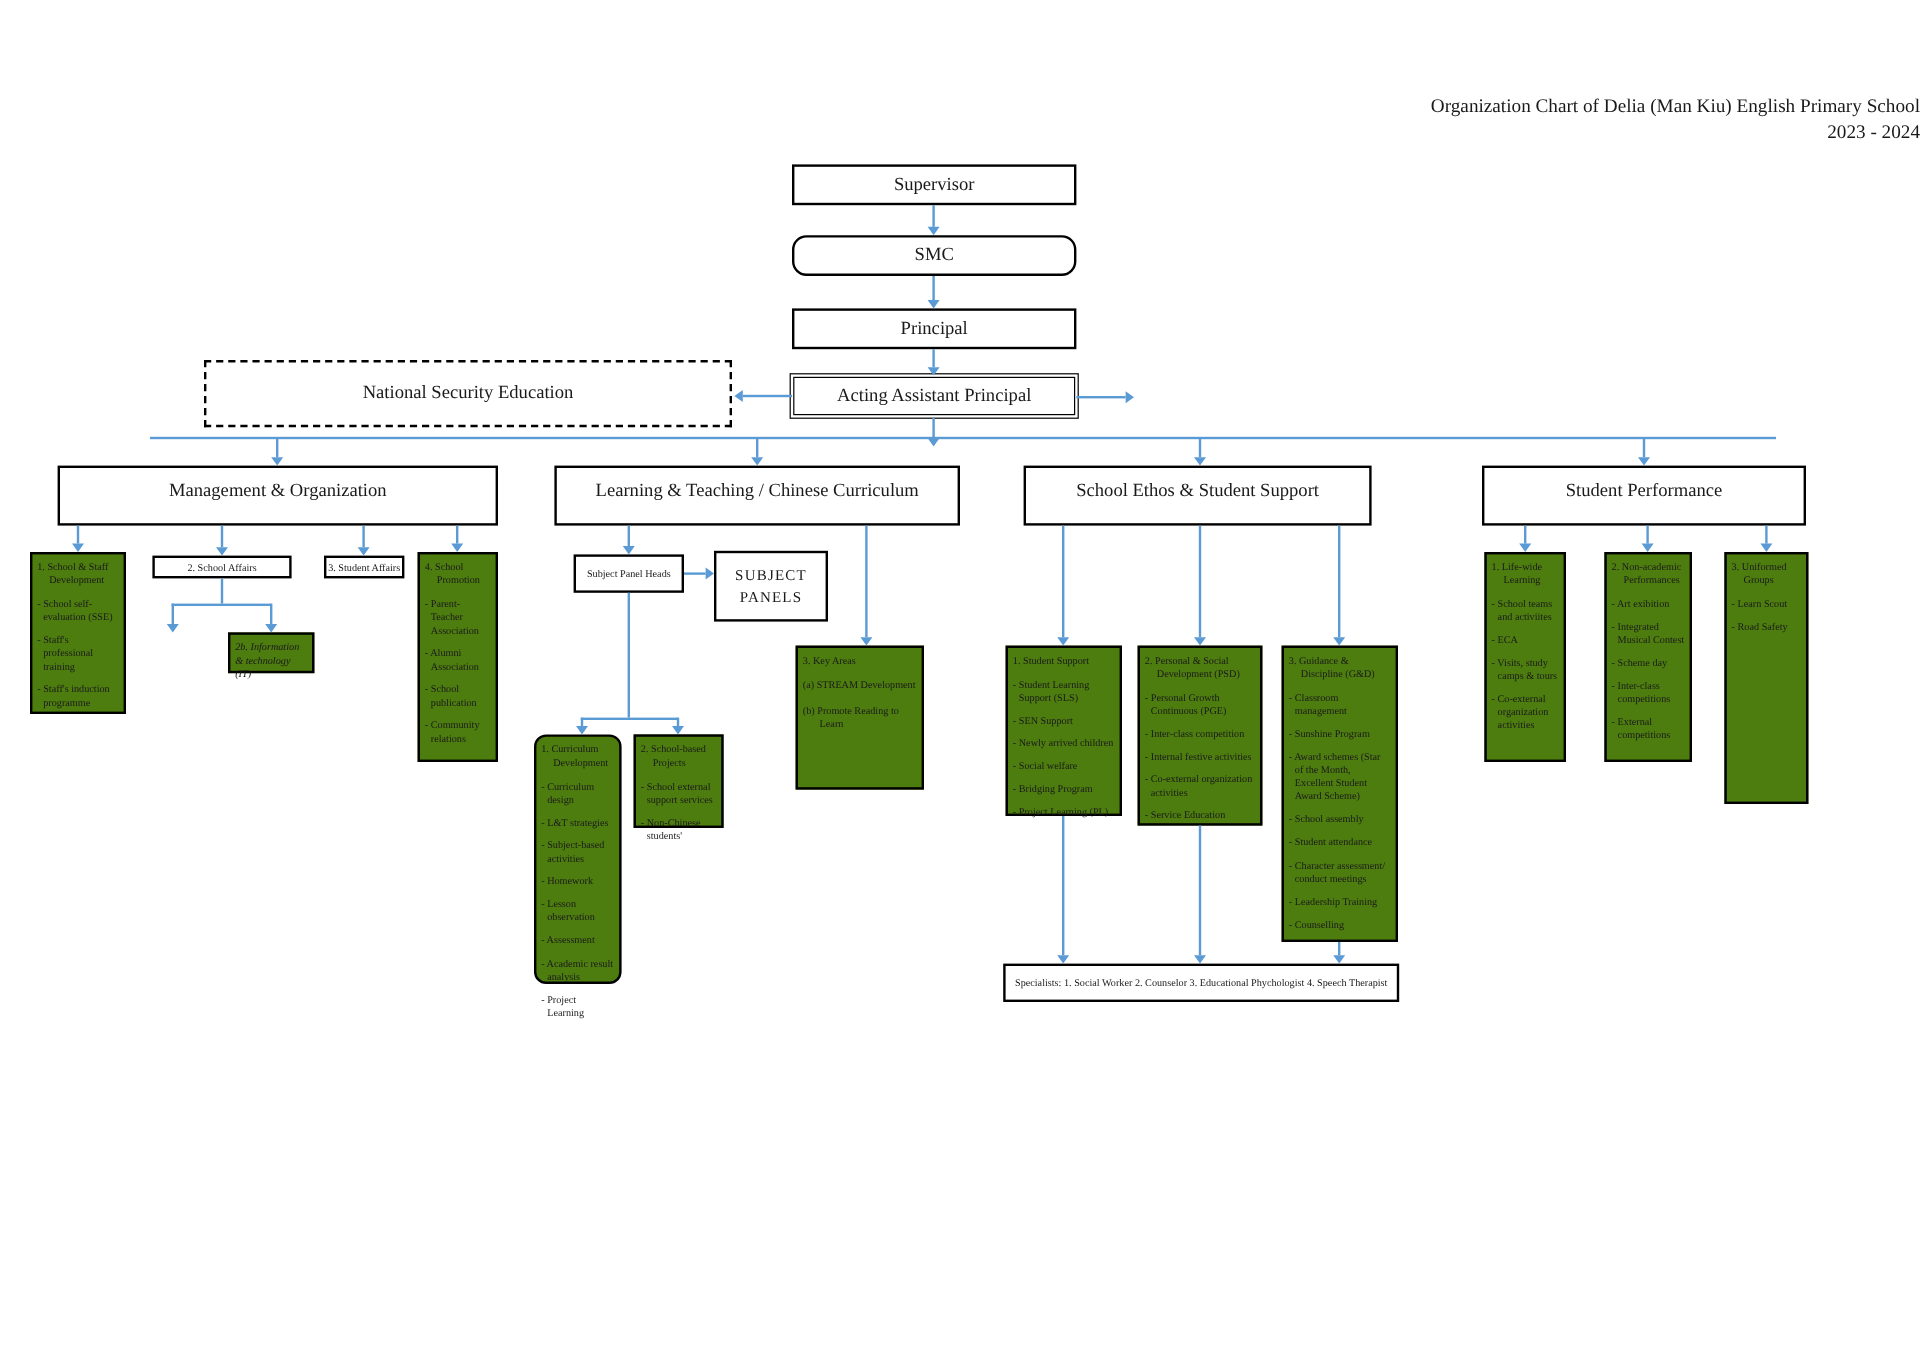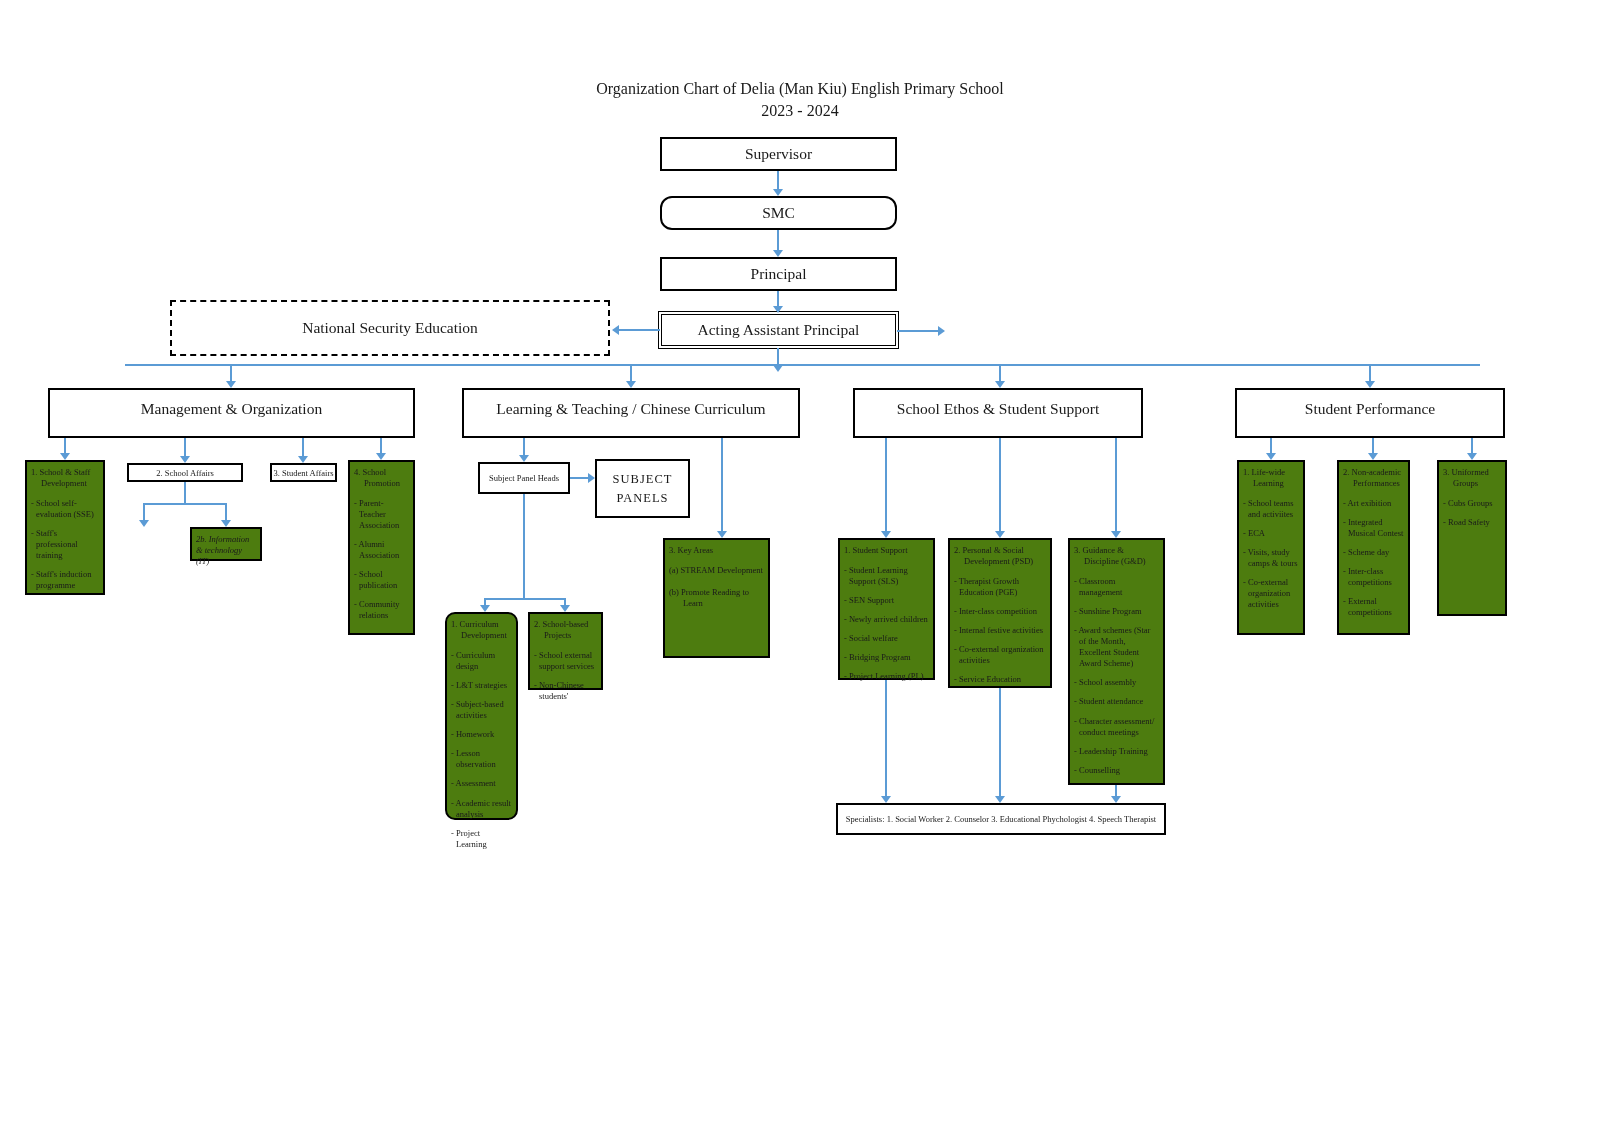--- a/index.html
+++ b/index.html
@@ -1,18 +1,18 @@
 <!DOCTYPE html>
 <html><head>
 <meta charset="utf-8">
 <style>
   html,body{margin:0;padding:0;background:#fff;}
   .canvas{position:relative;width:1600px;height:1131px;background:#fff;
           font-family:"Liberation Serif", serif;color:#1a1a1a;overflow:hidden;}
-  .title{position:absolute;left:0;right:0;top:78px;text-align:center;font-size:16px;line-height:1.35;}
+  .title{position:absolute;left:0;right:0;top:78px;text-align:right;font-size:16px;line-height:1.35;}
   .cbox{position:absolute;box-sizing:border-box;border:2px solid #000;display:flex;align-items:center;justify-content:center;font-size:15.5px;background:#fff;}
   .double{border:4px double #000;}
   .dash{border:2px dashed #000;}
   .hdr{position:absolute;box-sizing:border-box;border:2px solid #000;display:flex;align-items:flex-start;justify-content:center;font-size:15.5px;padding-top:10px;background:#fff;}
   .sbox{position:absolute;box-sizing:border-box;border:2px solid #000;display:flex;align-items:center;justify-content:center;font-size:8.5px;text-align:center;background:#fff;}
   .dbox{position:absolute;box-sizing:border-box;border:2px solid #000;font-size:8.5px;line-height:1.3;padding:5px 4px 4px 4px;background:#4d7c0f;}
   .dbox-title{margin-bottom:9px;padding-left:10px;text-indent:-10px;}
   .ditem{margin-bottom:8px;padding-left:5px;text-indent:-5px;}
   .panels{font-size:12.5px;letter-spacing:1px;text-align:center;line-height:1.5;}
   .sph{font-size:8.5px;}
@@ -133,21 +133,21 @@
         <div class="ditem">- SEN Support</div>
         <div class="ditem">- Newly arrived children</div>
         <div class="ditem">- Social welfare</div>
         <div class="ditem">- Bridging Program</div>
         <div class="ditem">- Project Learning (PL)</div>
       </div>
   </div>
   <div class="dbox" style="left:948px;top:538px;width:104px;height:150px;">
     <div class="dbox-title">2. Personal &amp; Social Development (PSD)</div>
     <div>
-        <div class="ditem">- Therapist Growth Education (PGE)</div>
+        <div class="ditem">- Personal Growth Continuous (PGE)</div>
         <div class="ditem">- Inter-class competition</div>
         <div class="ditem">- Internal festive activities</div>
         <div class="ditem">- Co-external organization activities</div>
         <div class="ditem">- Service Education</div>
       </div>
   </div>
   <div class="dbox" style="left:1068px;top:538px;width:97px;height:247px;">
     <div class="dbox-title">3. Guidance &amp; Discipline (G&amp;D)</div>
     <div>
         <div class="ditem">- Classroom management</div>
@@ -176,24 +176,24 @@
   <div class="dbox" style="left:1337px;top:460px;width:73px;height:175px;">
     <div class="dbox-title">2. Non-academic Performances</div>
     <div>
         <div class="ditem">- Art exibition</div>
         <div class="ditem">- Integrated Musical Contest</div>
         <div class="ditem">- Scheme day</div>
         <div class="ditem">- Inter-class competitions</div>
         <div class="ditem">- External competitions</div>
       </div>
   </div>
-  <div class="dbox" style="left:1437px;top:460px;width:70px;height:156px;">
+  <div class="dbox" style="left:1437px;top:460px;width:70px;height:210px;">
     <div class="dbox-title">3. Uniformed Groups</div>
     <div>
-        <div class="ditem">- Cubs Groups</div>
+        <div class="ditem">- Learn Scout</div>
         <div class="ditem">- Road Safety</div>
       </div>
   </div>
 
   <div class="va" style="left:777px;top:171px;height:18px;"></div>
   <div class="va" style="left:777px;top:230px;height:20px;"></div>
   <div class="va" style="left:777px;top:291px;height:15px;"></div>
   <div class="va" style="left:777px;top:348px;height:17px;"></div>
   <div class="ha-l" style="left:619px;top:329px;width:41px;"></div>
   <div class="ha-r" style="left:897px;top:330px;width:41px;"></div>

